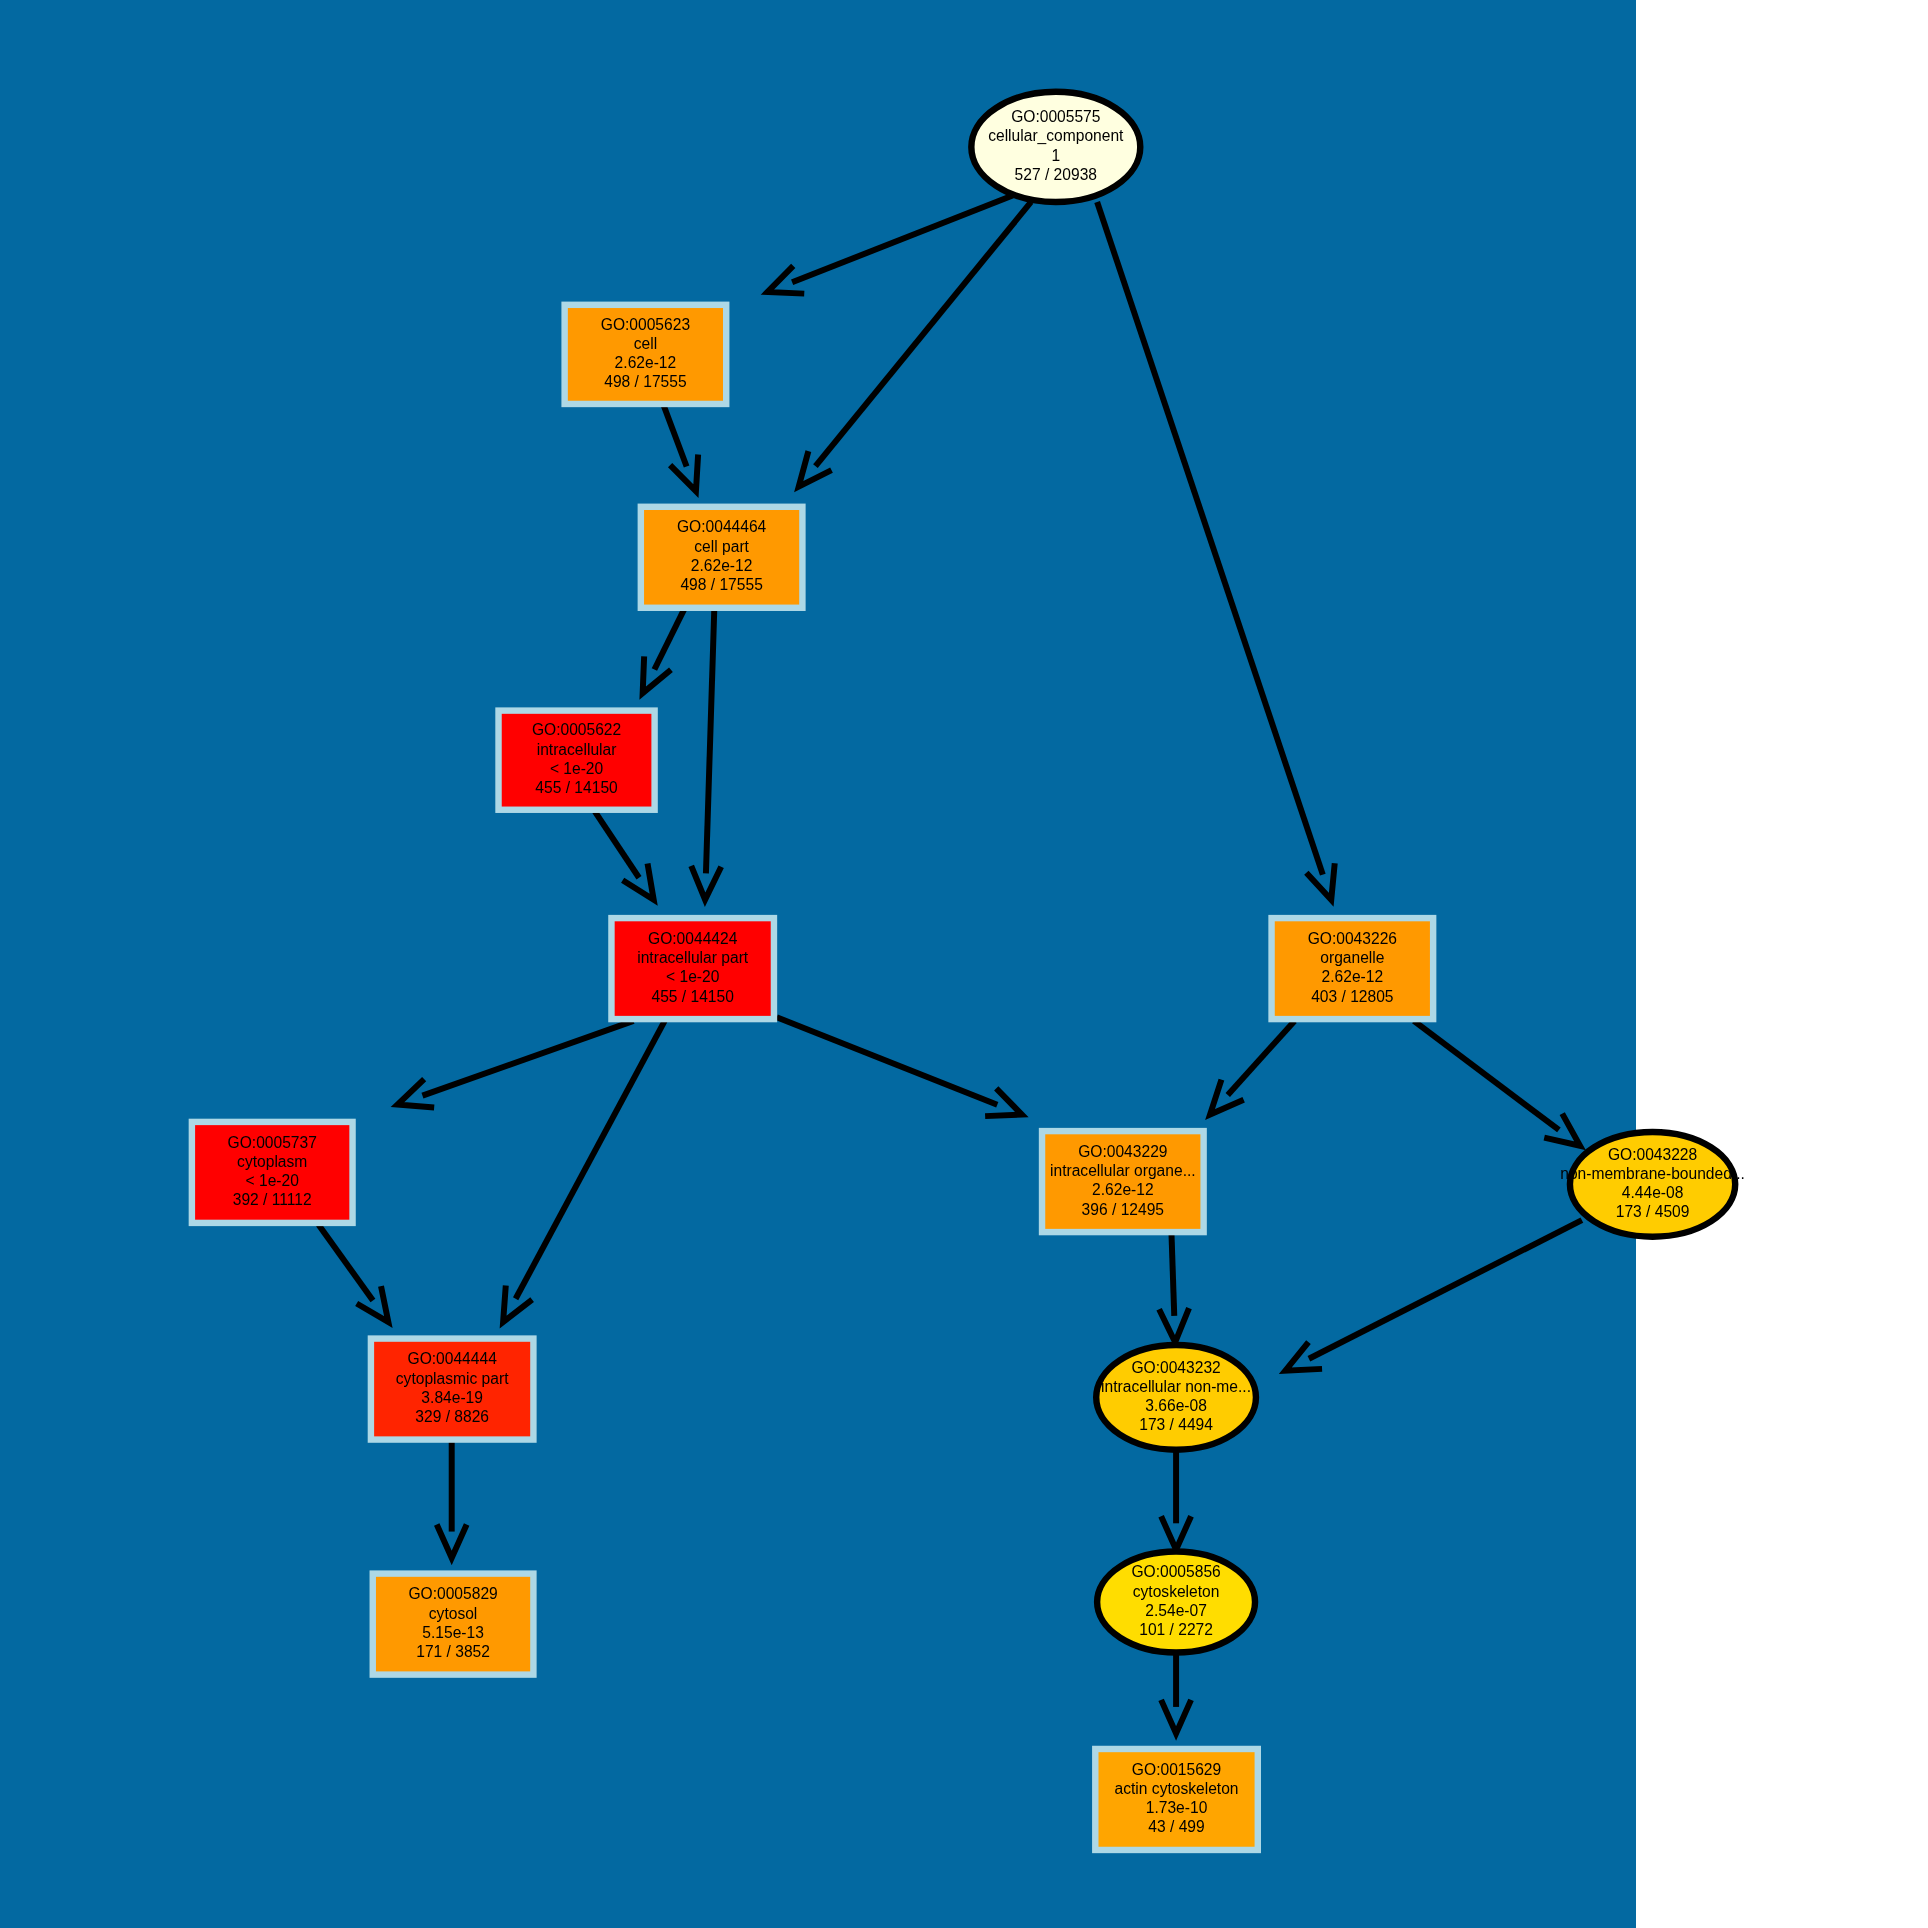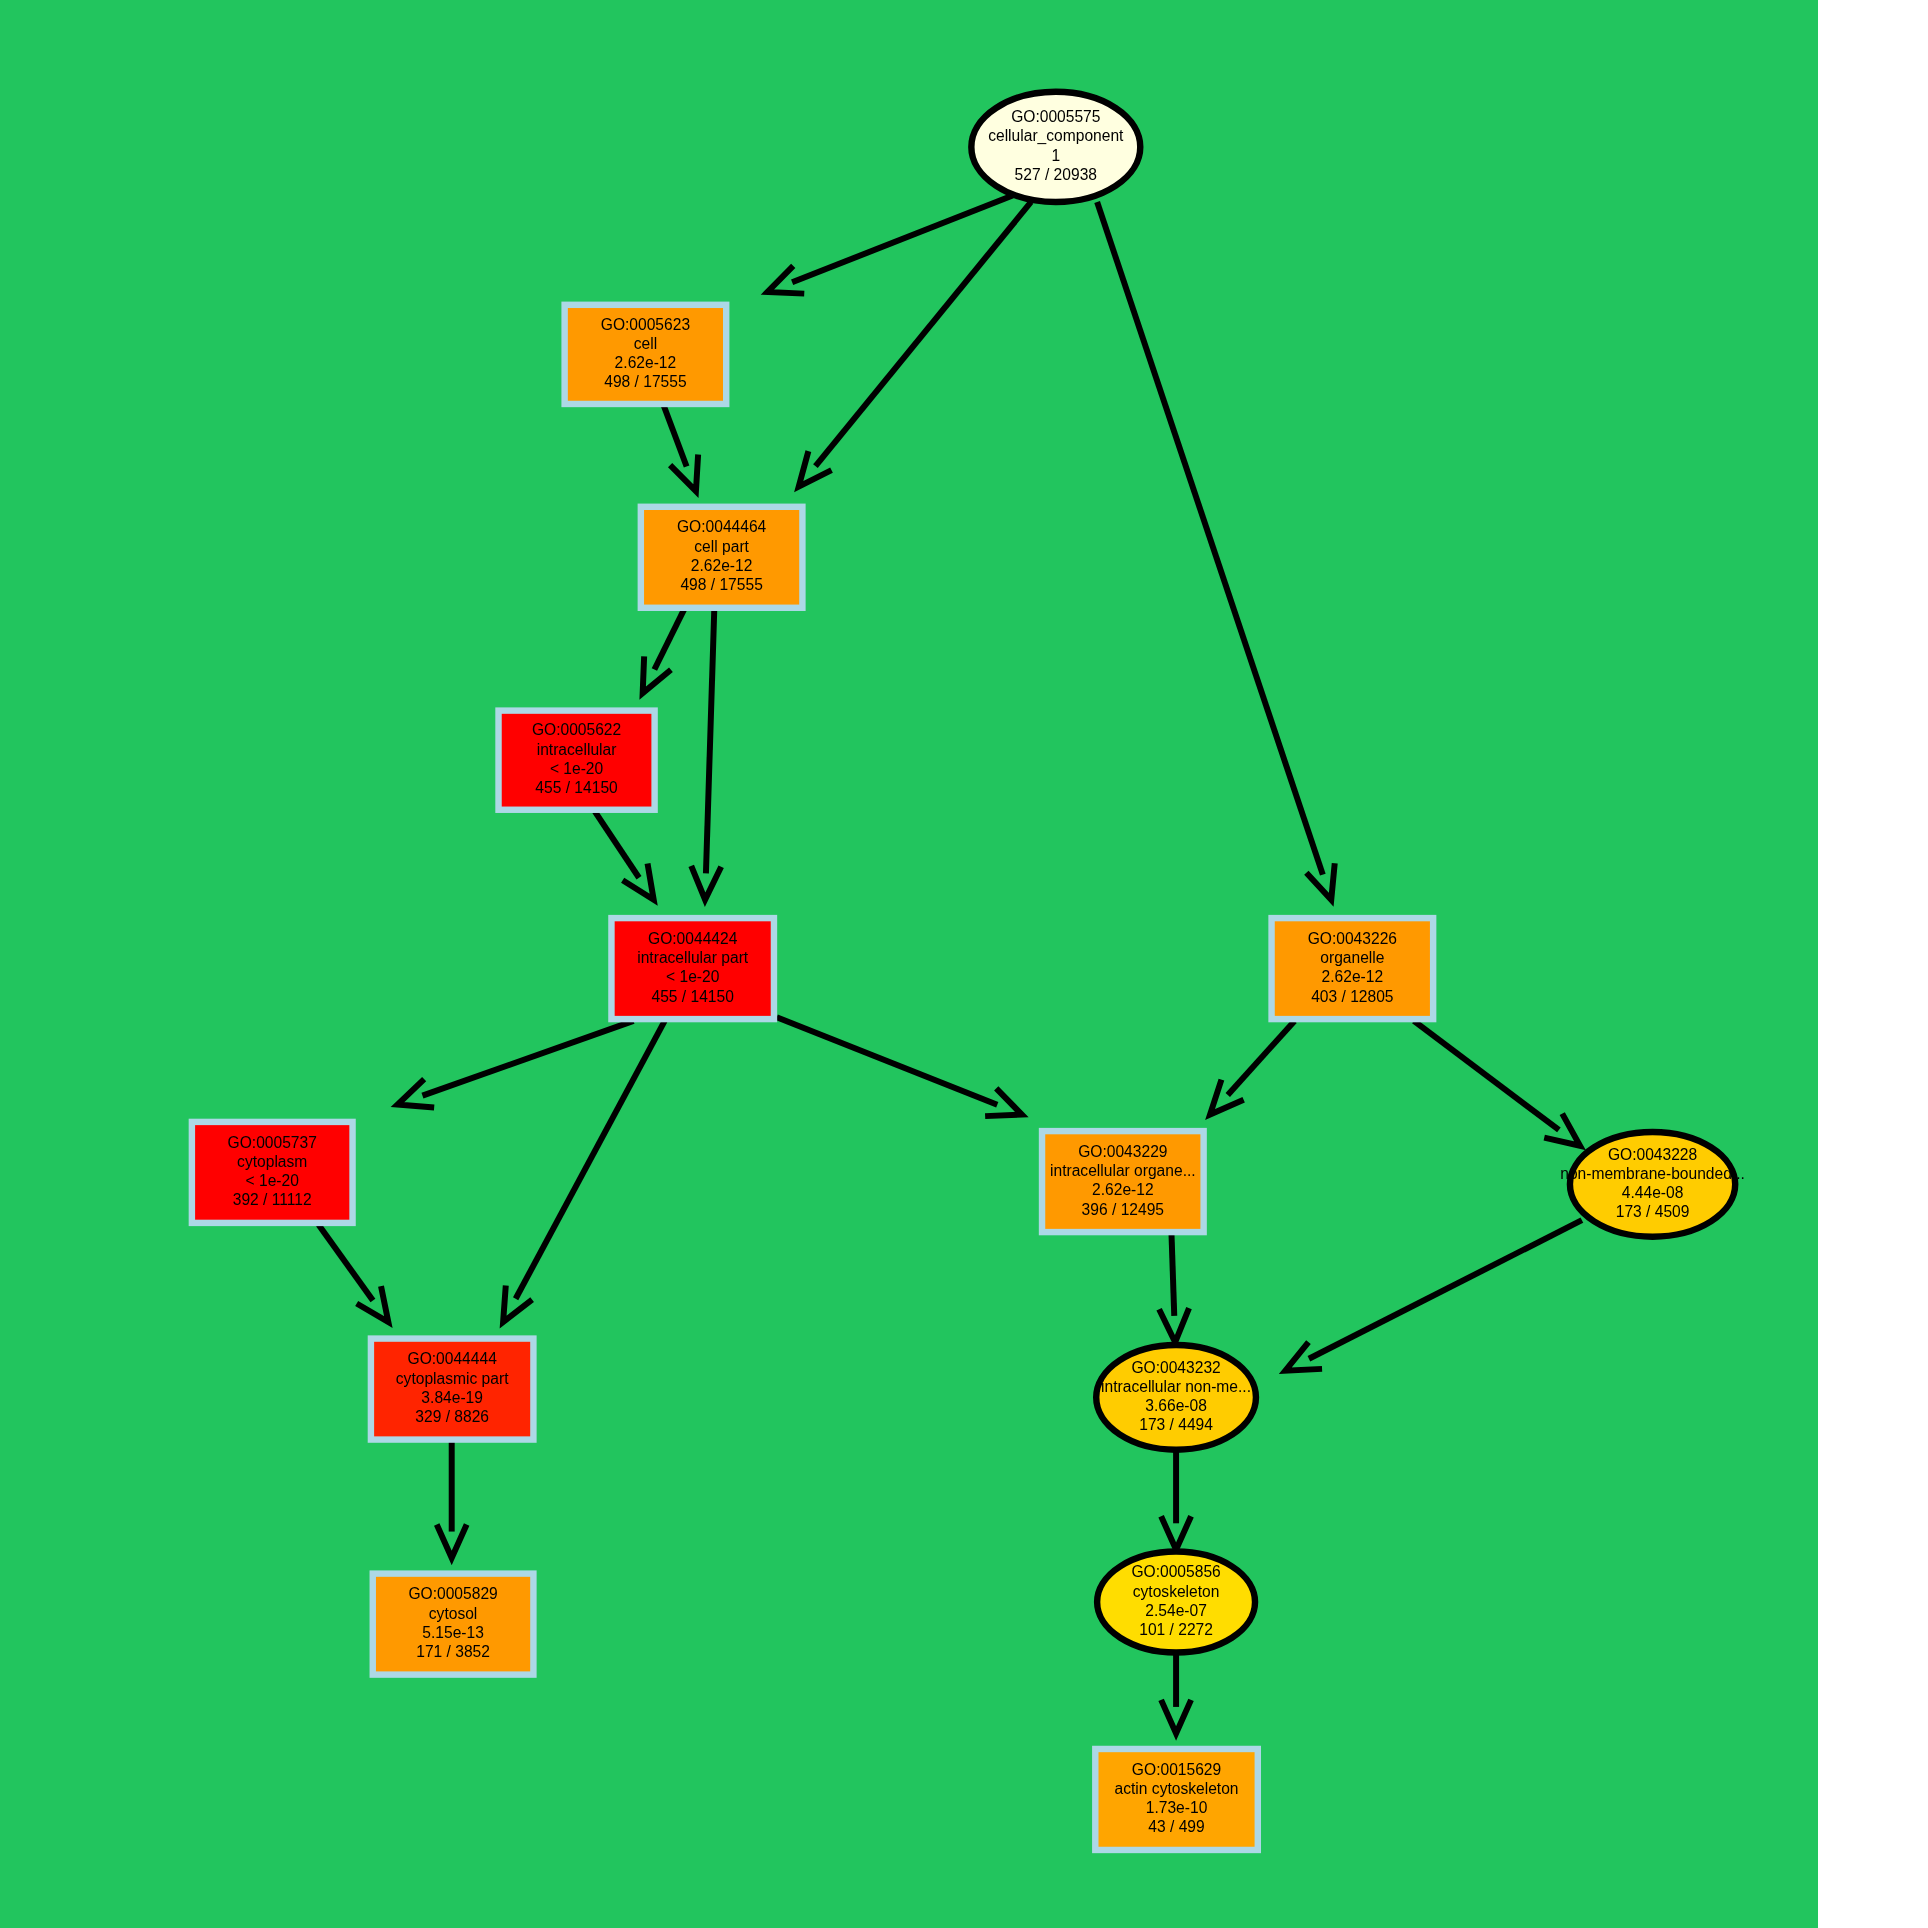--- a/index.html
+++ b/index.html
@@ -8,23 +8,23 @@
     background: #ffffff;
   }
   body {
     width: 1928px;
     height: 1928px;
     font-family: "Liberation Sans", sans-serif;
     overflow: hidden;
   }
   #graph-root {
     position: relative;
-    width: 1818px;
+    width: 1636px;
     height: 1928px;
-    background: #22c55e;
+    background: #0369a1;
   }
   svg#dag {
     display: block;
     width: 1928px;
     height: 1928px;
   }
   .node-label {
     font-family: "Liberation Sans", sans-serif;
     font-size: 17px;
     fill: #000000;

